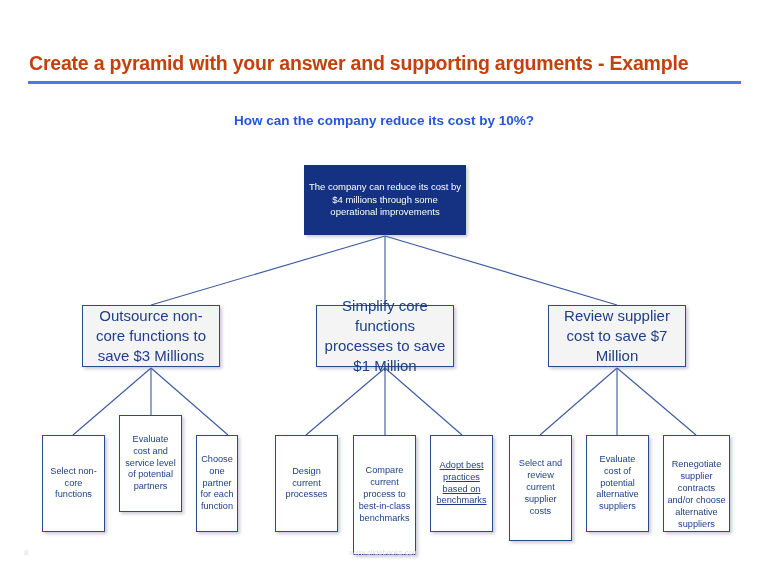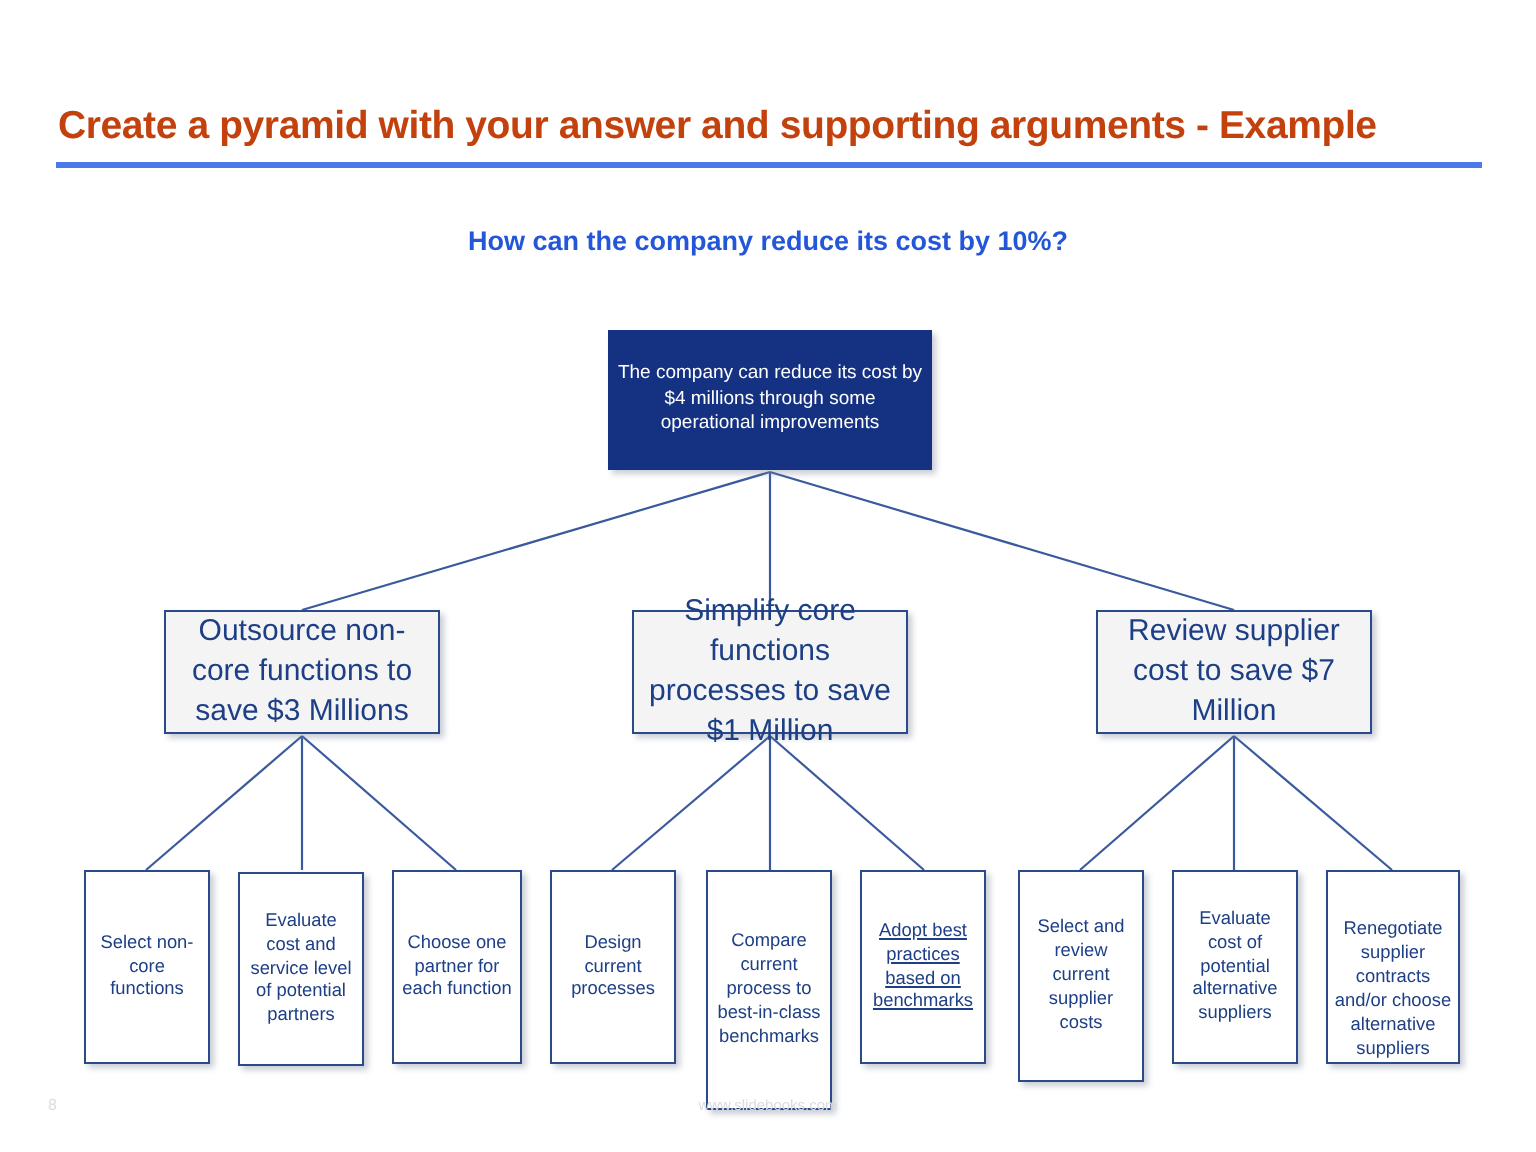--- a/index.html
+++ b/index.html
@@ -153,24 +153,24 @@
   <div class="node level2" style="left:316px; top:305px; width:138px; height:62px;">
     <span>Simplify core functions processes to save $1 Million</span>
   </div>
   <div class="node level2" style="left:548px; top:305px; width:138px; height:62px;">
     <span>Review supplier cost to save $7 Million</span>
   </div>
 
   <div class="node level3" style="left:42px; top:435px; width:63px; height:97px;">
     <span>Select non-core functions</span>
   </div>
-  <div class="node level3" style="left:119px; top:436px; width:63px; height:97px;">
+  <div class="node level3" style="left:119px; top:415px; width:63px; height:97px;">
     <span>Evaluate cost and service level of potential partners</span>
   </div>
-  <div class="node level3" style="left:196px; top:435px; width:65px; height:97px;">
+  <div class="node level3" style="left:196px; top:435px; width:42px; height:97px;">
     <span>Choose one partner for each function</span>
   </div>
 
   <div class="node level3" style="left:275px; top:435px; width:63px; height:97px;">
     <span>Design current processes</span>
   </div>
   <div class="node level3" style="left:353px; top:435px; width:63px; height:120px;">
     <span>Compare current process to best-in-class benchmarks</span>
   </div>
   <div class="node level3" style="left:430px; top:435px; width:63px; height:97px;text-decoration:underline;">

